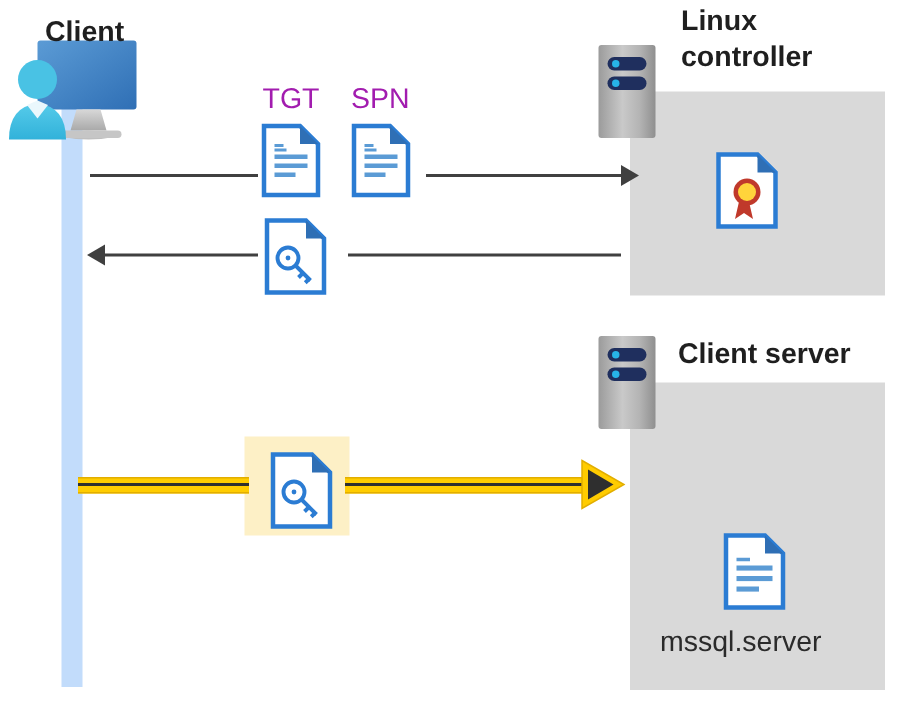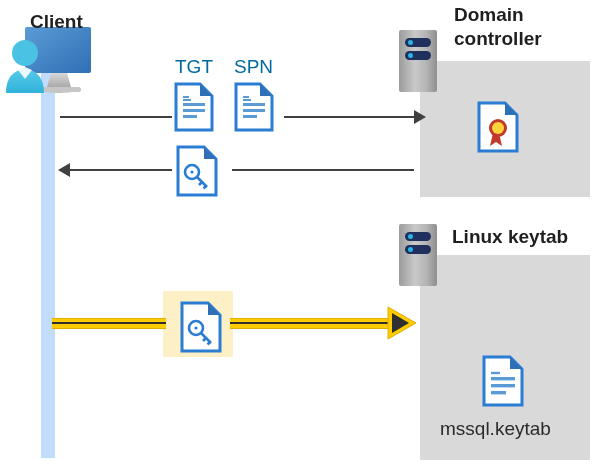--- a/index.html
+++ b/index.html
@@ -6,21 +6,21 @@
   body{
     width:600px;height:468px;
     font-family:"Liberation Sans", sans-serif;
     -webkit-font-smoothing:antialiased;
   }
   #stage{position:relative;width:600px;height:468px;overflow:hidden;background:#fff;}
 
   
   .lbl{position:absolute;color:#2b2b2b;white-space:pre;}
   .title{font-weight:bold;font-size:19px;line-height:24px;color:#1f1f1f;}
-  .tag{font-size:19px;color:#0369a1;}
+  .tag{font-size:19px;color:#a21caf;}
   .filename{font-size:19px;color:#2b2b2b;}
 
   #client-title{left:30px;top:10px;}
   #dc-title{left:454px;top:3px;}
   #linux-title{left:452px;top:225px;}
   #tgt-label{left:175px;top:56px;}
   #spn-label{left:234px;top:56px;text-align:center;}
   #keytab-label{left:440px;top:418px;}
 
   
@@ -217,20 +217,20 @@
         <rect x="9" y="22" width="24" height="3.4"></rect>
         <rect x="9" y="29" width="24" height="3.4"></rect>
         <rect x="9" y="36" width="15" height="3.4"></rect>
       </g>
       <path d="M9 18 l9 0" stroke="#5b9bd5" stroke-width="2.4" fill="none"></path>
     </svg>
   </div>
 
 
   <div class="lbl title" id="client-title">Client</div>
-  <div class="lbl title" id="dc-title"><span style="display:block;max-width:120px;white-space:normal;">Domain controller</span></div>
-  <div class="lbl title" id="linux-title">Linux keytab</div>
+  <div class="lbl title" id="dc-title"><span style="display:block;max-width:120px;white-space:normal;">Linux controller</span></div>
+  <div class="lbl title" id="linux-title">Client server</div>
 
   <div class="lbl tag" id="tgt-label">TGT</div>
   <div class="lbl tag" id="spn-label">SPN</div>
-  <div class="lbl filename" id="keytab-label">mssql.keytab</div>
+  <div class="lbl filename" id="keytab-label">mssql.server</div>
 
 </div>
 
 </body></html>

